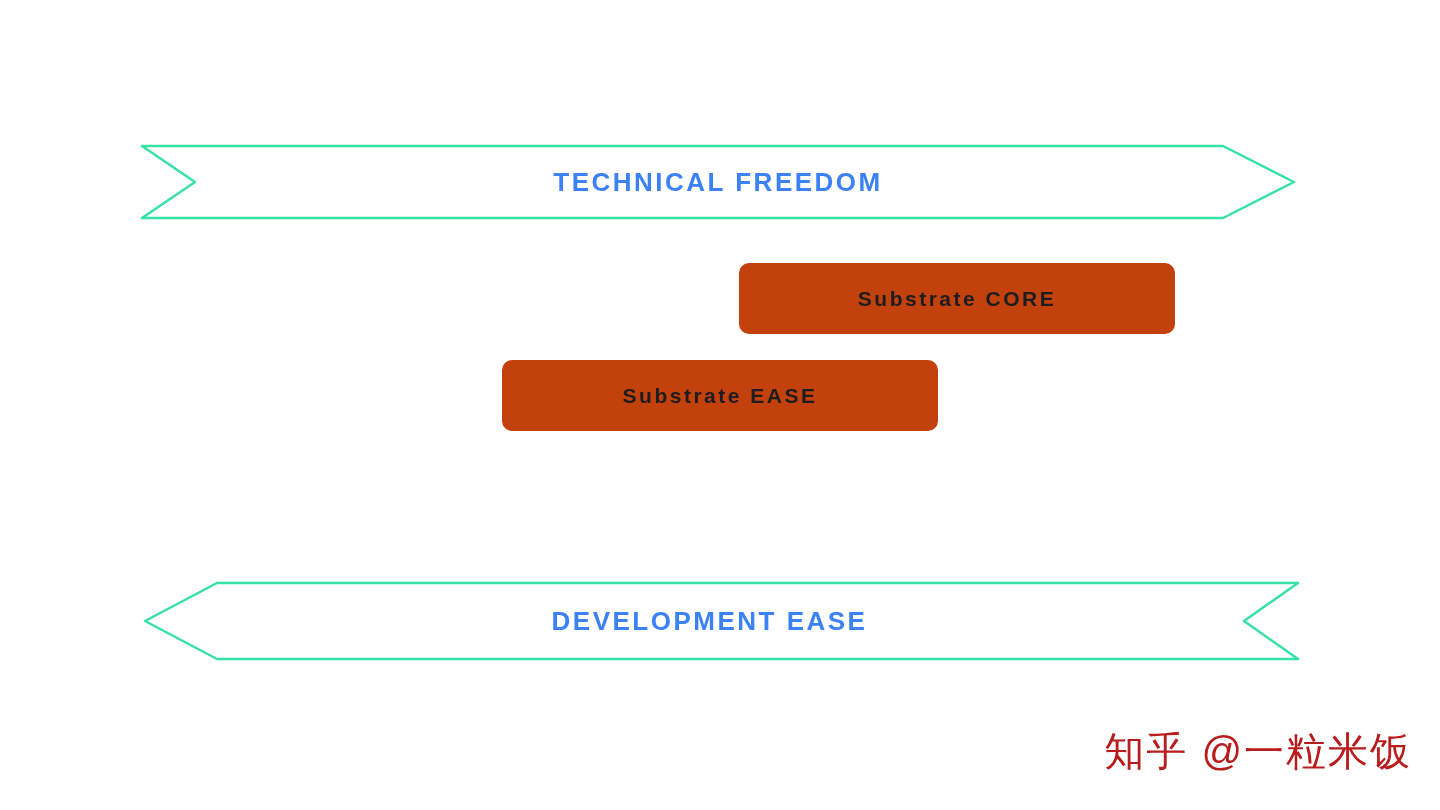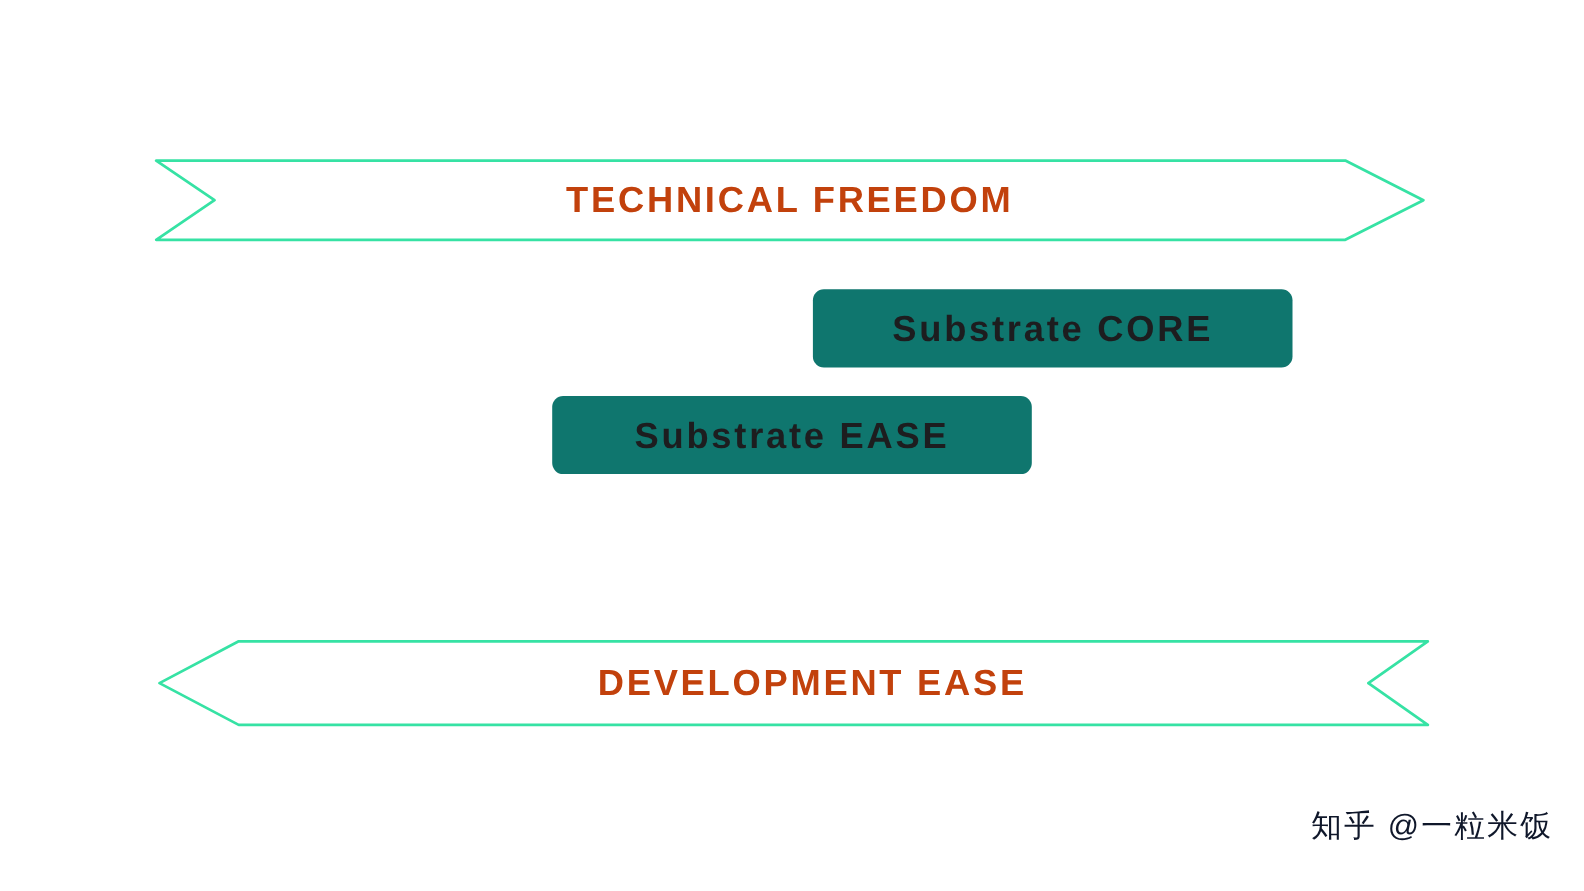--- a/index.html
+++ b/index.html
@@ -26,65 +26,65 @@
     fill: #ffffff;
     stroke: #36e2a4;
     stroke-width: 2.5;
     stroke-linejoin: round;
   }
   .banner-label {
     position: absolute;
     display: flex;
     align-items: center;
     justify-content: center;
-    color: #c2410c;
-    font-size: 33px;
+    color: #3b82f6;
+    font-size: 26px;
     font-weight: 700;
     letter-spacing: 2.5px;
     white-space: nowrap;
   }
   .banner-label.top {
     left: 142px;
     top: 146px;
     width: 1152px;
     height: 72px;
   }
   .banner-label.bottom {
-    left: 162px;
+    left: 133px;
     top: 583px;
     width: 1153px;
     height: 76px;
   }
   .sub-box {
     position: absolute;
     width: 436px;
     height: 71px;
-    background: #0f766e;
+    background: #c2410c;
     border-radius: 10px;
     display: flex;
     align-items: center;
     justify-content: center;
     color: #1d1d1f;
-    font-size: 33px;
+    font-size: 21px;
     font-weight: 700;
     letter-spacing: 2.5px;
     white-space: nowrap;
   }
   .sub-box.core  { left: 739px; top: 263px; }
   .sub-box.frame { left: 502px; top: 360px; }
   .sub-box.node  { left: 303px; top: 462px; }
   .watermark {
     position: absolute;
     right: 28px;
     top: 726px;
     height: 50px;
     line-height: 50px;
-    font-size: 28px;
+    font-size: 40px;
     letter-spacing: 2px;
-    color: #0f172a;
+    color: #b91c1c;
     text-shadow: 1px 1px 0 #ffffff;
     white-space: nowrap;
   }
 </style>
 </head>
 <body>
 
 <div class="canvas">
 
   <svg class="shape-layer" width="1440" height="810" viewBox="0 0 1440 810" aria-hidden="true">

